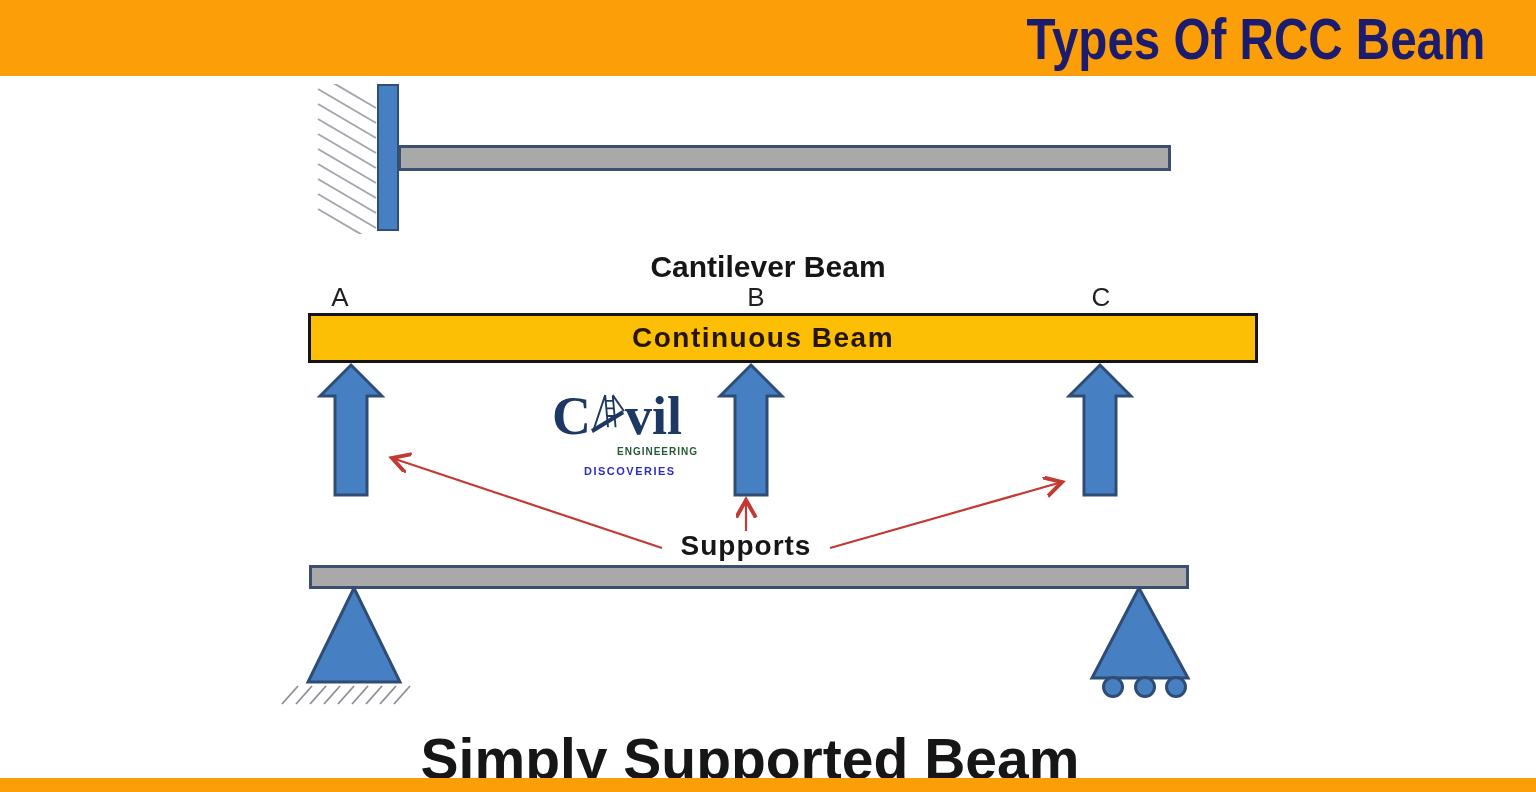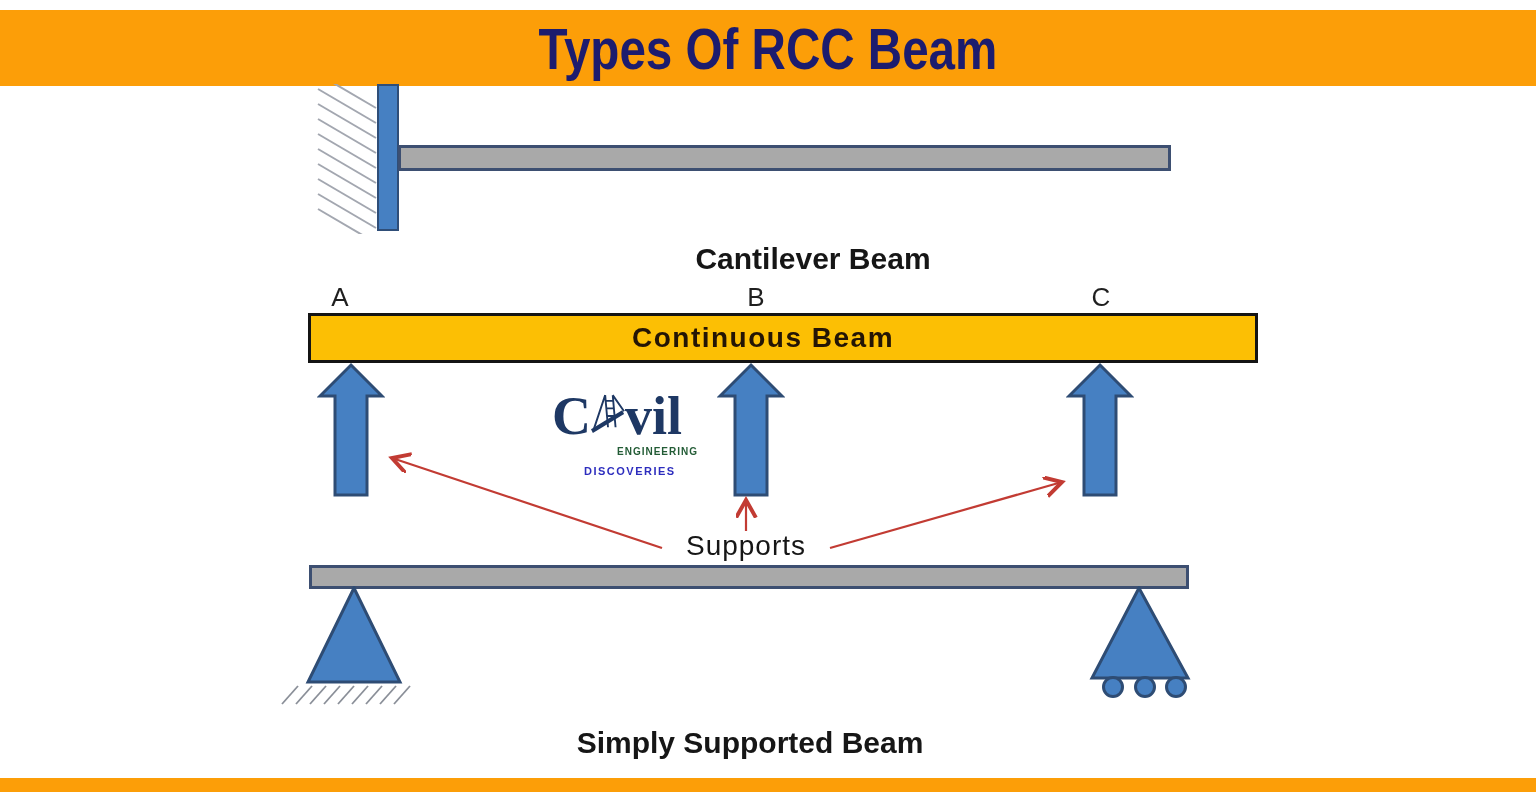--- a/index.html
+++ b/index.html
@@ -3,43 +3,43 @@
 <meta charset="utf-8">
 <style>
   html,body{margin:0;padding:0;background:#ffffff;}
   .stage{
     position:relative;width:1536px;height:792px;overflow:hidden;
     background:#ffffff;font-family:"Liberation Sans",sans-serif;
   }
   .abs{position:absolute;}
   
   .banner{left:0;width:1536px;background:#FC9E08;}
-  .header-bar{top:10px;height:76px;display:flex;align-items:center;justify-content:center;}
+  .header-bar{top:0;height:76px;display:flex;align-items:center;justify-content:flex-end;}
   .footer-bar{top:778px;height:14px;}
   .main-title{
     color:#1C1C6E;font-size:58px;font-weight:900;letter-spacing:0px;
     transform:scaleX(0.82);transform-origin:center;white-space:nowrap;
   }
   
   .beam-gray{background:#A9A9A9;border:3px solid #3D4F71;box-sizing:border-box;}
   .wall-rect{background:#4680C2;border:2px solid #2F4E78;box-sizing:border-box;}
   .beam-yellow{
     background:#FCBF04;border:3px solid #141414;box-sizing:border-box;
     display:flex;align-items:center;justify-content:center;
   }
   .continuous-text{
     font-size:28px;font-weight:bold;color:#241505;letter-spacing:1.5px;
     margin-right:40px;
   }
   
   .section-label{color:#161616;font-weight:bold;white-space:nowrap;transform:translateX(-50%);}
   .cantilever-label{font-size:30px;}
-  .ss-label{font-size:30px;}
+  .ss-label{font-size:57px;}
   .point-label{font-size:26px;color:#1f1f1f;transform:translateX(-50%);}
-  .supports-label{font-size:28px;font-weight:normal;color:#161616;letter-spacing:1px;transform:translateX(-50%);}
+  .supports-label{font-size:28px;font-weight:bold;color:#161616;letter-spacing:1px;transform:translateX(-50%);}
   
   .logo{width:150px;text-align:left;}
   .logo-word{display:flex;align-items:flex-end;color:#1E3864;
     font-family:"Liberation Serif",serif;font-weight:bold;font-size:54px;line-height:0.82;}
   .logo-sub{font-size:10px;font-weight:bold;letter-spacing:1px;color:#235C36;text-align:right;padding-right:4px;margin-top:8px;}
   .logo-sub2{font-size:11px;font-weight:bold;letter-spacing:1.5px;color:#2D2DBE;padding-left:32px;margin-top:8px;}
   svg{display:block;}
 </style>
 </head>
 <body>
@@ -59,21 +59,21 @@
       <line x1="4" y1="50" x2="62" y2="84"></line>
       <line x1="4" y1="65" x2="62" y2="99"></line>
       <line x1="4" y1="80" x2="62" y2="114"></line>
       <line x1="4" y1="95" x2="62" y2="129"></line>
       <line x1="4" y1="110" x2="62" y2="144"></line>
       <line x1="4" y1="125" x2="62" y2="159"></line>
     </g>
   </svg>
   <div class="abs wall-rect" style="left:377px;top:84px;width:22px;height:147px;"></div>
   <div class="abs beam-gray" style="left:398px;top:145px;width:773px;height:26px;"></div>
-  <div class="abs section-label cantilever-label" style="left:768px;top:242px;margin-left:45px;">Cantilever Beam</div>
+  <div class="abs section-label cantilever-label" style="left:768px;top:250px;">Cantilever Beam</div>
 
   <div class="abs point-label" style="left:340px;top:282px;">A</div>
   <div class="abs point-label" style="left:756px;top:282px;">B</div>
   <div class="abs point-label" style="left:1101px;top:282px;">C</div>
 
   <div class="abs beam-yellow" style="left:308px;top:313px;width:950px;height:50px;">
     <span class="continuous-text">Continuous Beam</span>
   </div>
 
   <svg class="abs" style="left:317px;top:362px;" width="68" height="136" viewBox="0 0 68 136">

